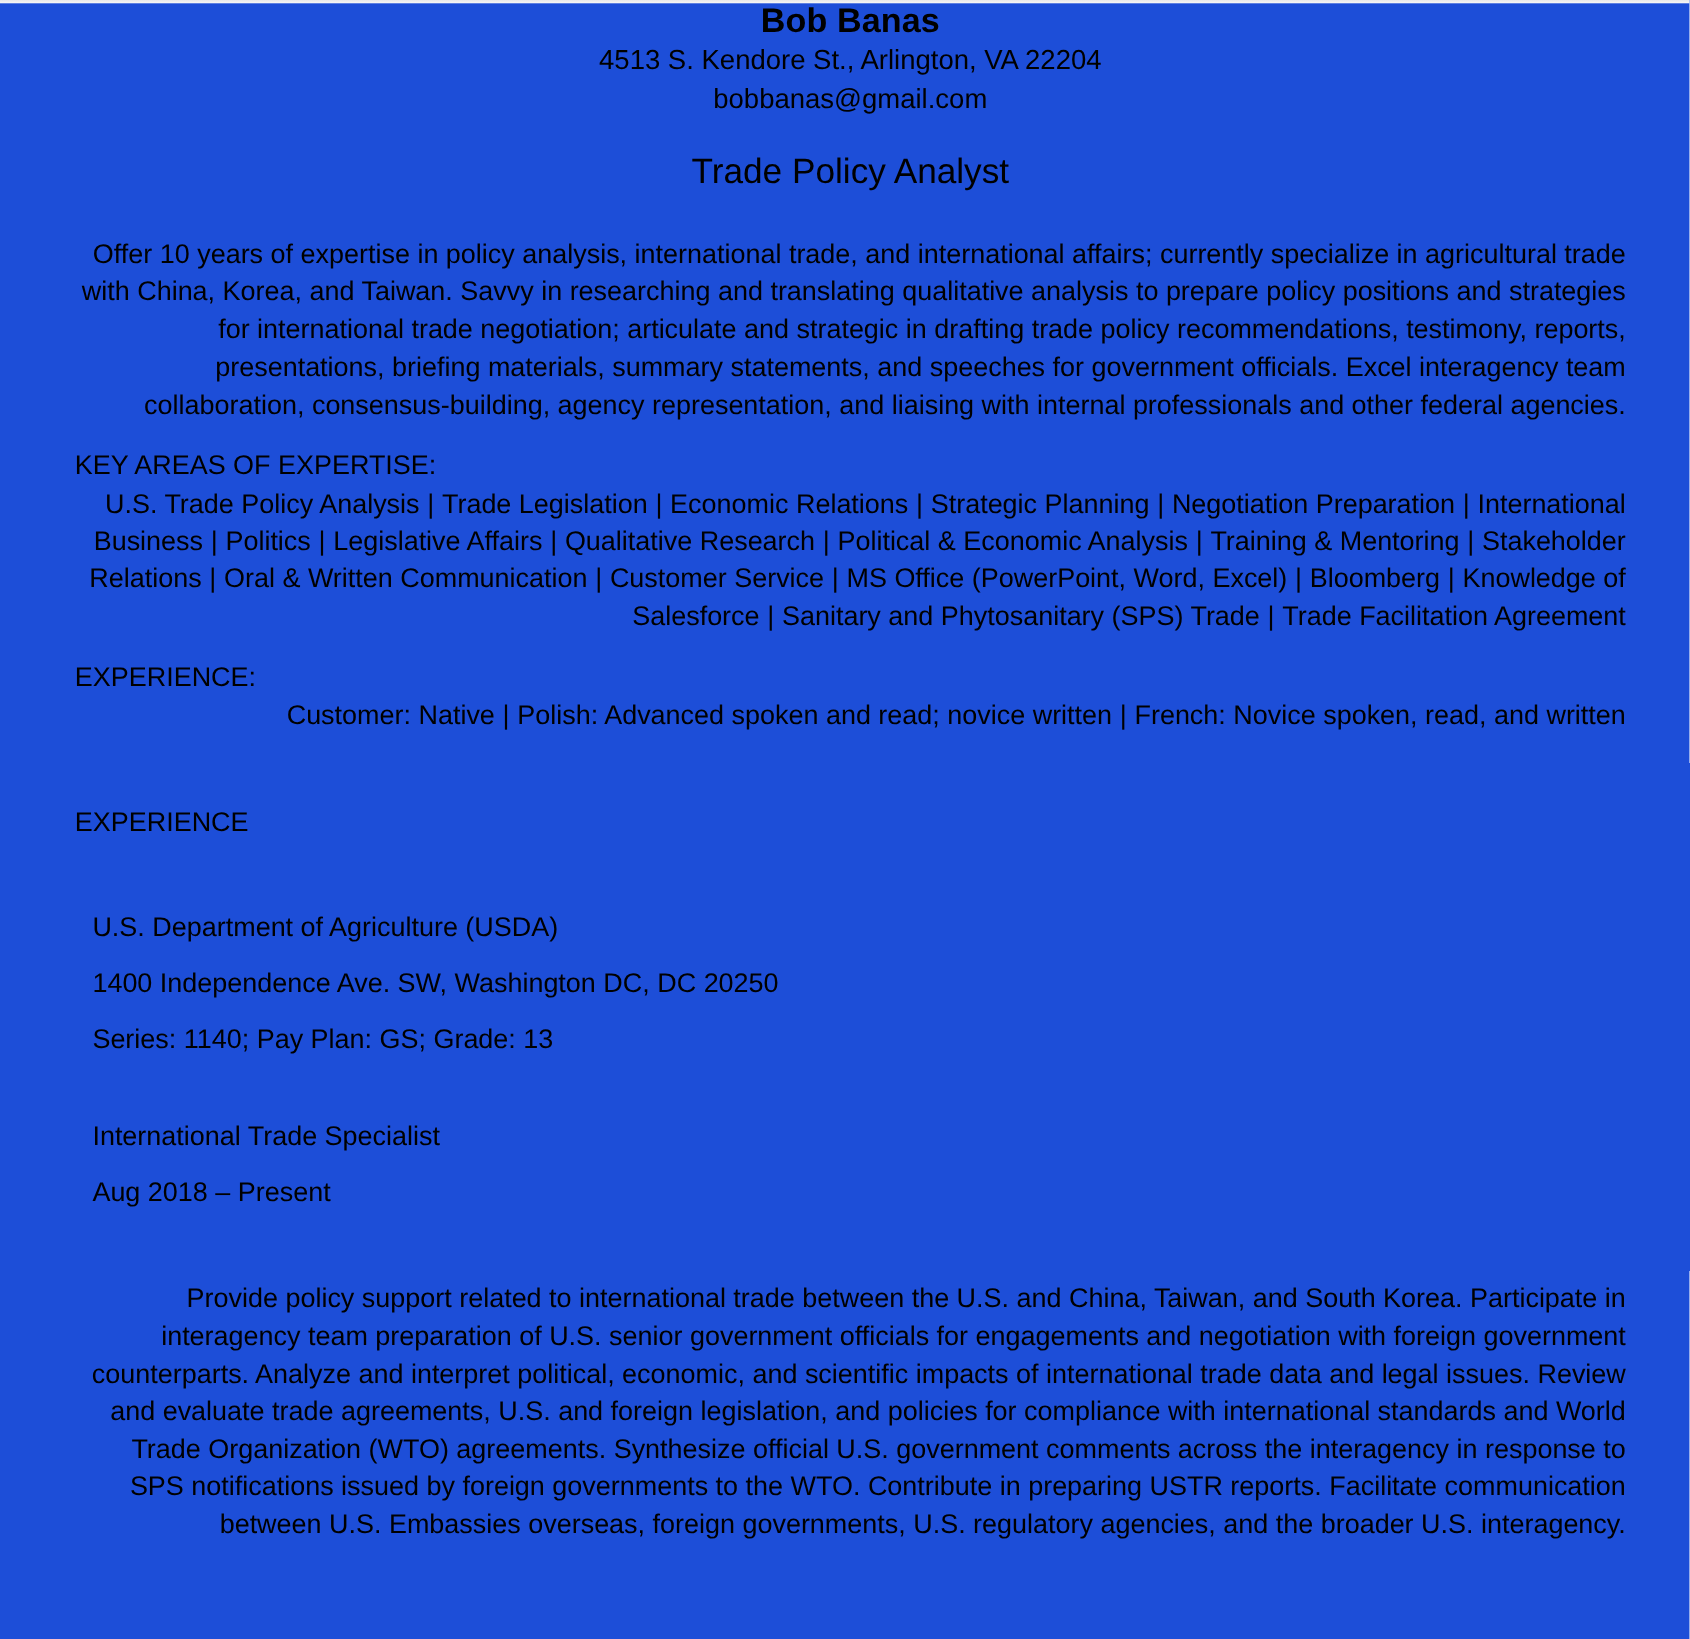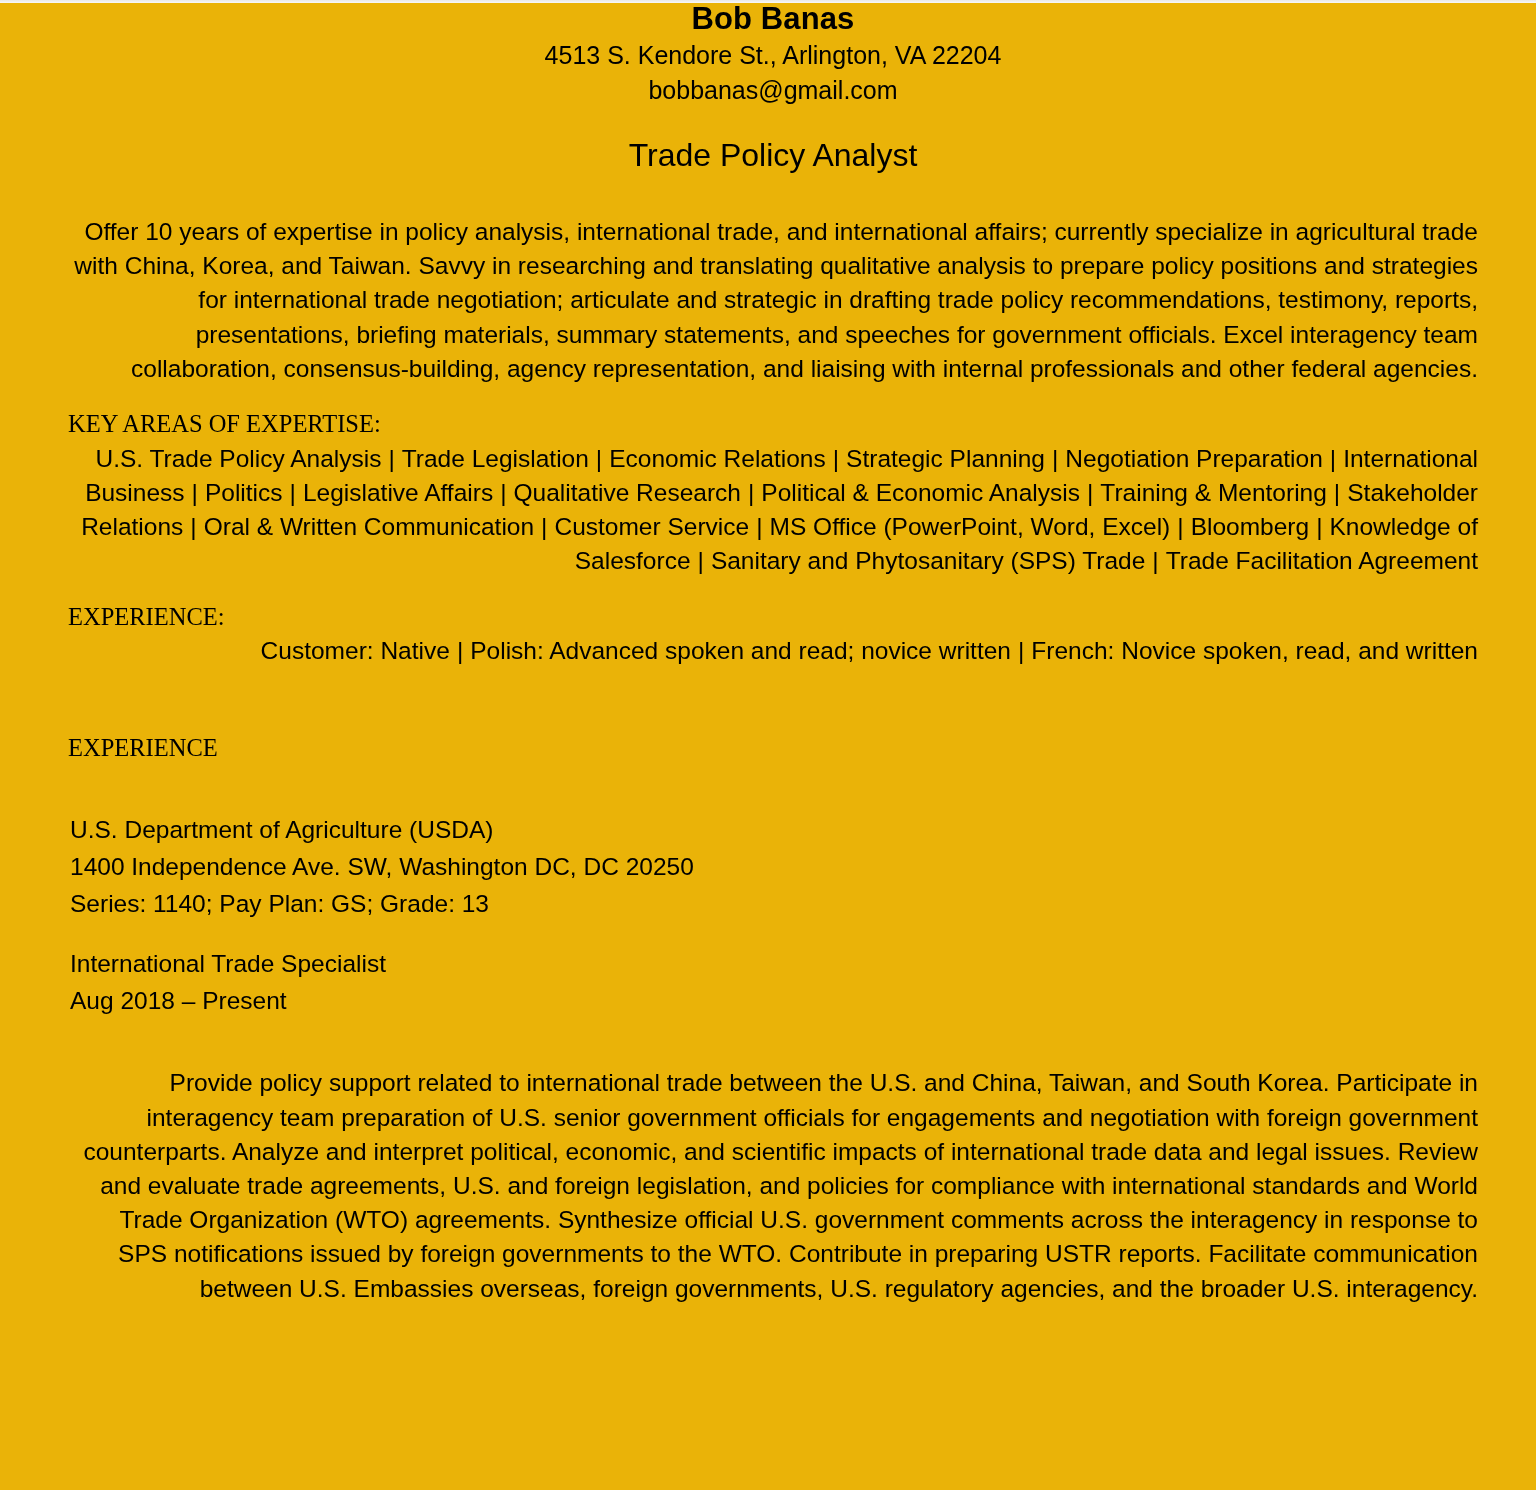--- a/index.html
+++ b/index.html
@@ -12,21 +12,21 @@
     width: 1536px;
     height: 1490px;
     font-family: "Liberation Sans", sans-serif;
     color: #000000;
     overflow: hidden;
   }
   .page {
     position: relative;
     width: 1536px;
     min-height: 1490px;
-    background: #eab308;
+    background: #1d4ed8;
     padding: 0 58px 0 68px;
   }
   .top-edge {
     position: absolute;
     top: 0; left: 0;
     width: 1536px;
     height: 3px;
     background: linear-gradient(to bottom, #e8e8e8, #f8f8f8);
   }
 
@@ -64,27 +64,26 @@
     line-height: 34.2px;
     margin: 0;
     text-align: right;
   }
   .section-gap { height: 21px; }
   .section-gap-lg { height: 46px; }
   .section-gap-xl { height: 62px; }
   .line {
     font-size: 24.5px;
     line-height: 34.8px;
-    margin: 2px;
+    margin: 16px;
   }
   .section-label {
     font-size: 24.5px;
     line-height: 34.8px;
     margin: 0;
-    font-family: Liberation Serif, serif;
   }
   .sep {
     display: inline-block;
     padding: 0 7px;
   }
 </style>
 </head>
 <body>
 
 <div class="page">

